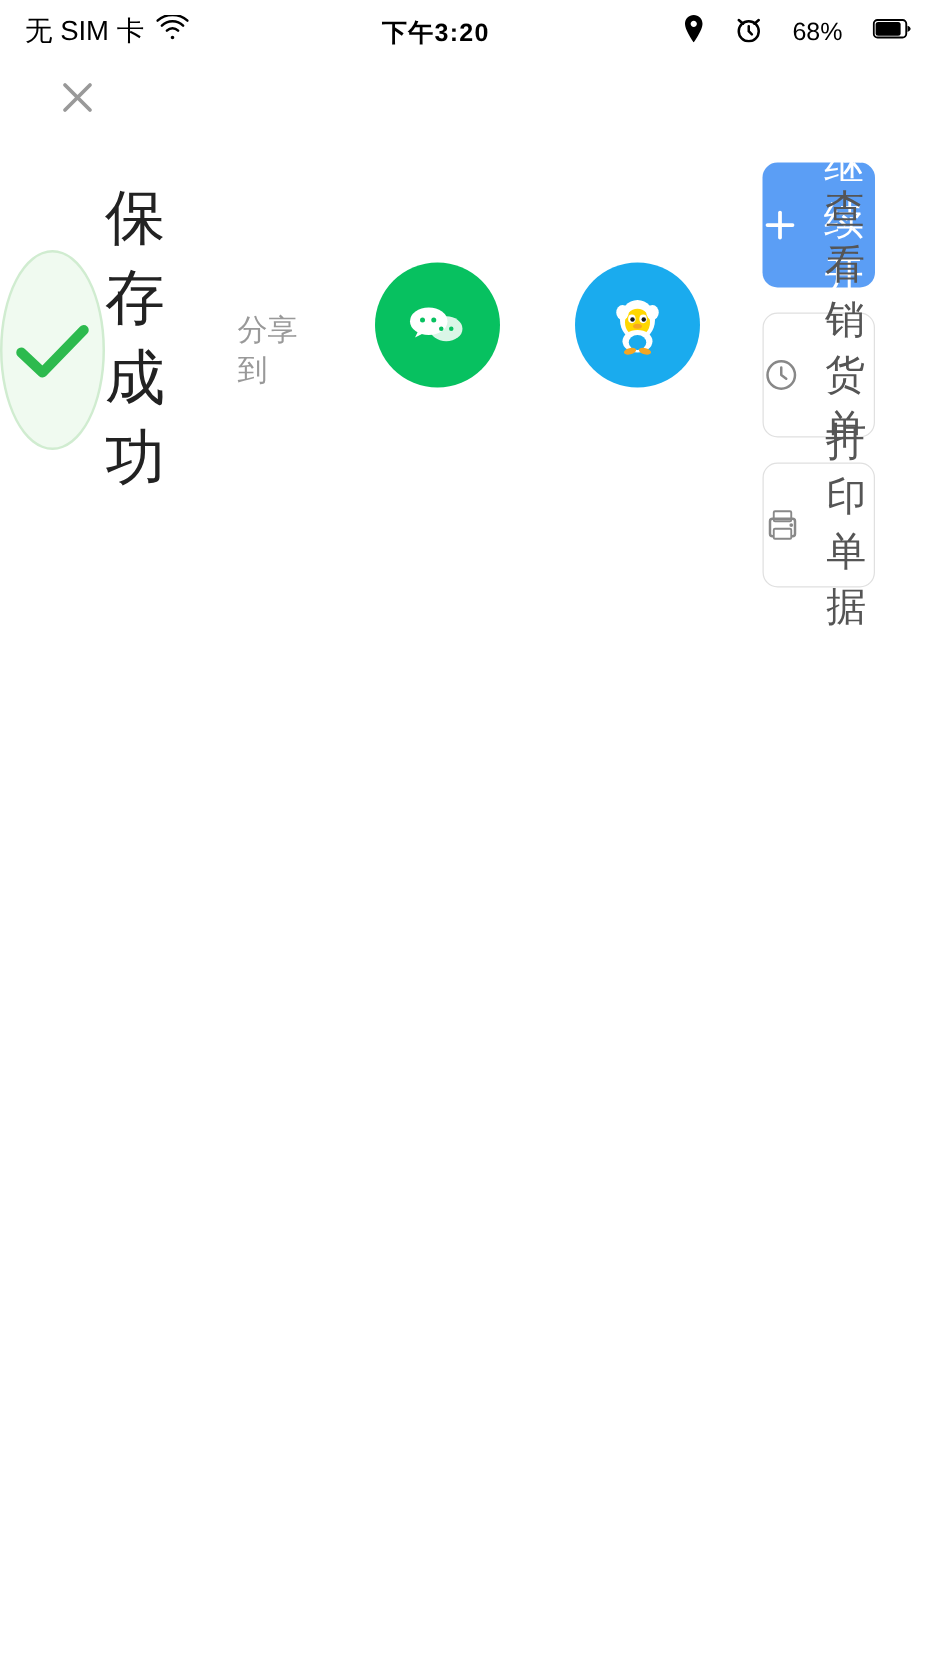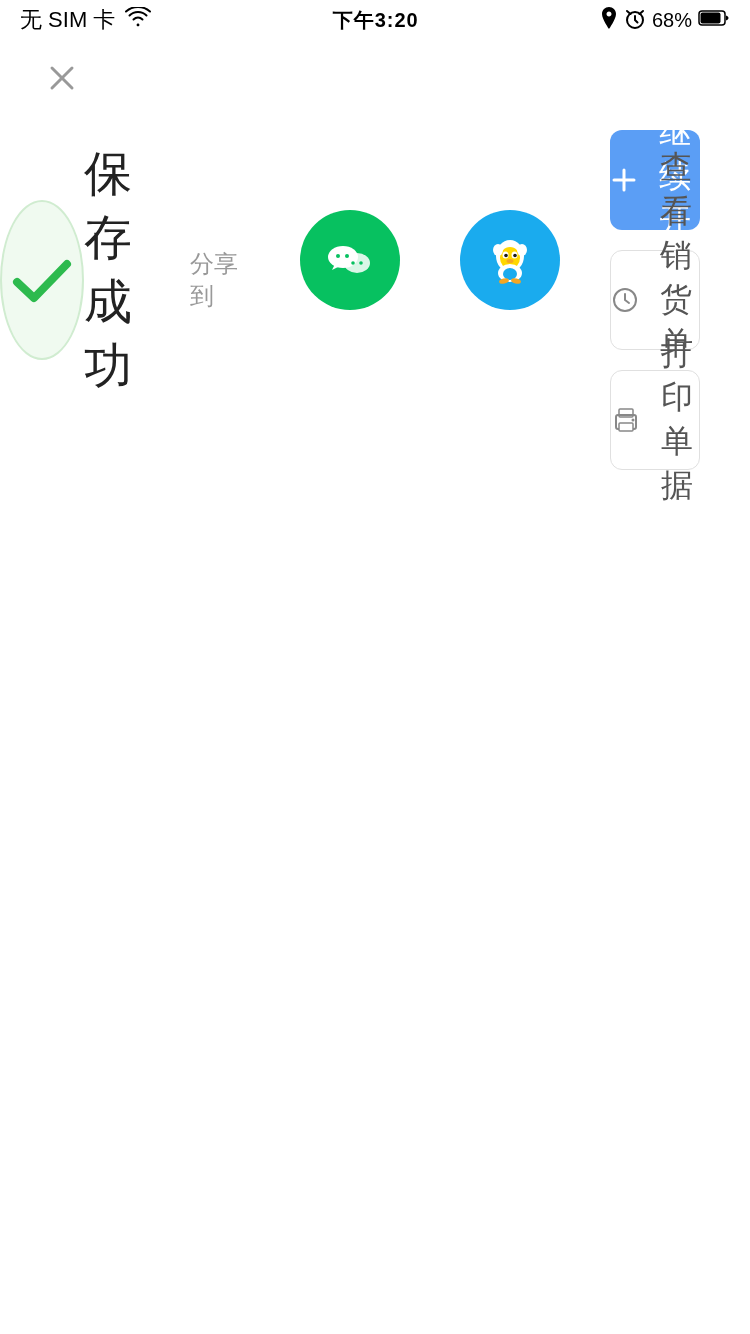--- a/index.html
+++ b/index.html
@@ -15,21 +15,21 @@
       background: #ffffff;
       font-family: -apple-system, "PingFang SC", "Helvetica Neue", sans-serif;
       position: relative;
     }
 
     
     .status-bar {
       width: 100%;
       height: 40px;
       display: flex;
-      align-items: center;
+      align-items: flex-end;
       justify-content: space-between;
       padding: 0 20px;
       font-size: 22px;
       font-weight: 500;
       color: #000;
     }
 
     .status-left {
       display: flex;
       align-items: center;
@@ -39,21 +39,21 @@
 
     .status-center {
       font-size: 20px;
       font-weight: 700;
       letter-spacing: 1px;
     }
 
     .status-right {
       display: flex;
       align-items: center;
-      gap: 6px;
+      gap: 24px;
       font-size: 20px;
     }
 
     
     .close-btn {
       position: absolute;
       top: 56px;
       left: 40px;
       width: 44px;
       height: 44px;

